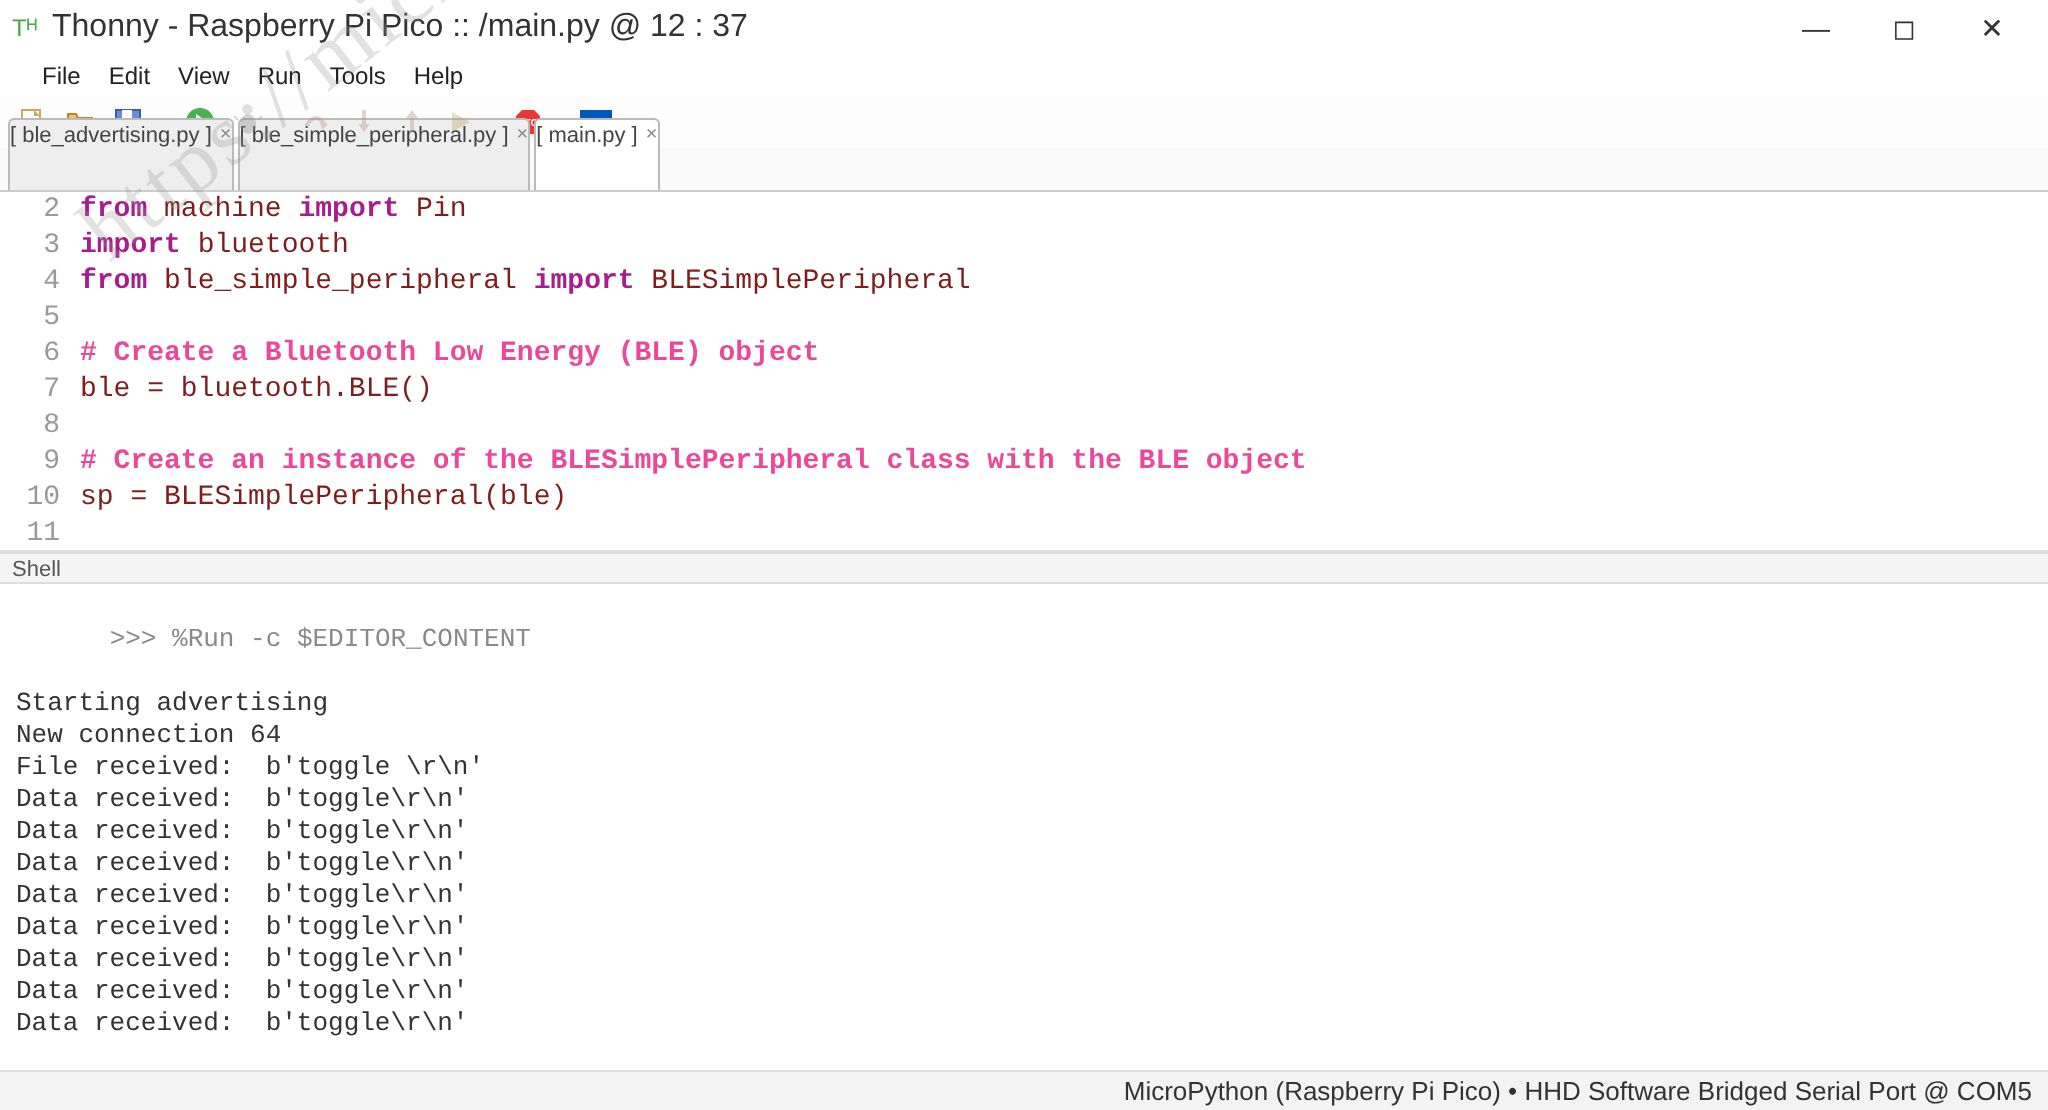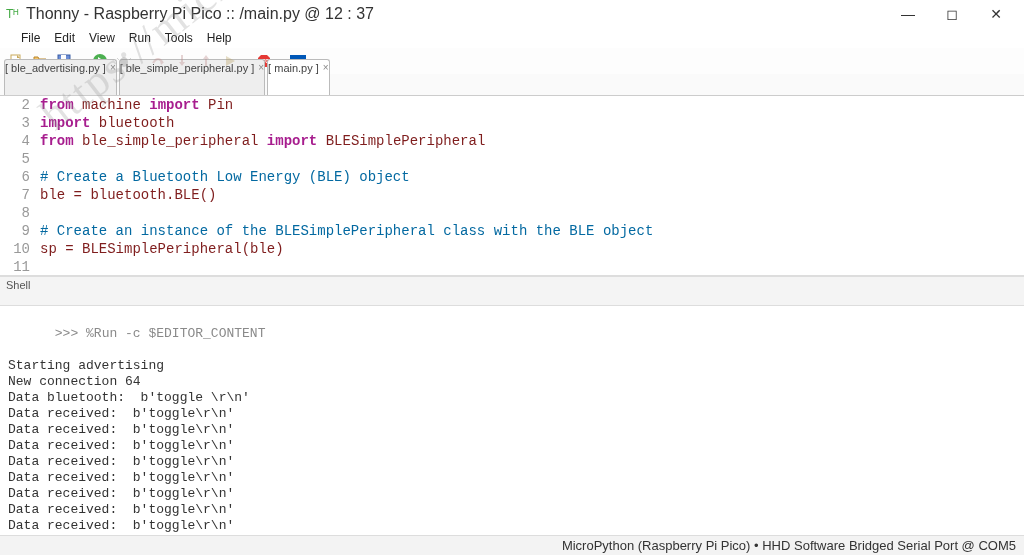--- a/index.html
+++ b/index.html
@@ -18,23 +18,23 @@
   .tabstrip { height: 22px; display: flex; align-items: flex-end; padding: 0 4px; gap: 2px; background: #fafafa; border-bottom: 1px solid #ccc; }
   .tab { height: 36px; padding: 2px 0; font-size: 11px; border: 1px solid #bbb; border-bottom: none; border-radius: 3px 3px 0 0; background: #eee; color: #444; display: flex; align-items: flex-start; gap: 4px; }
   .tab.active { background: #fff; font-weight: 400; }
   .tab .close { font-size: 10px; color: #888; }
   .editor { height: 180px; overflow: hidden; background: #fff; position: relative; border-bottom: 1px solid #ddd; }
   .code { font-family: Consolas, "Courier New", monospace; font-size: 14px; line-height: 18px; }
   .codeline { display: flex; }
   .gutter { width: 40px; text-align: right; padding-right: 10px; color: #999; background: #fff; user-select: none; }
   .codetext { white-space: pre; }
   .kw { color: #a71d8e; font-weight: bold; }
-  .cmt { color: #0369a1; }
+  .cmt { color: #ec4899; font-weight: bold; }
   .ident { color: #7f1d1d; }
-  .shell-label { height: 30px; padding: 2px 6px; font-size: 11px; color: #555; background: #f4f4f4; border-top: 1px solid #ddd; border-bottom: 1px solid #ddd; }
+  .shell-label { height: 16px; padding: 2px 6px; font-size: 11px; color: #555; background: #f4f4f4; border-top: 1px solid #ddd; border-bottom: 1px solid #ddd; }
   .shell { flex: 1; overflow: hidden; padding: 4px 8px; font-family: Consolas, "Courier New", monospace; font-size: 13px; line-height: 16px; color: #333; }
   .prompt { color: #8a8a8a; }
   .runcmd { color: #8a8a8a; }
   .shell-line { white-space: pre; }
   .statusbar { position: absolute; bottom: 0; left: 0; right: 0; height: 20px; background: #f3f3f3; border-top: 1px solid #ddd; display: flex; align-items: center; justify-content: flex-end; padding: 0 8px; font-size: 13px; color: #333; }
   .wm { position: absolute; left: 80px; top: 0; font-size: 44px; color: rgba(150,150,150,0.28); transform: rotate(-38deg); transform-origin: left top; pointer-events: none; font-family: Georgia, serial; letter-spacing: 2px; white-space: nowrap; z-index: 50; }
   .wm.top { top: 100px; left: 30px; }
   .container { position: relative; width: 1024px; height: 555px; display: flex; flex-direction: column; }
   .editorwrap { position: relative; }
   .flag { width:16px; height:12px; display:inline-block; background: linear-gradient(to bottom, #0057b7 0 50%, #ffd700 50% 100%); }
@@ -201,21 +201,21 @@
   <div class="shell-label">Shell</div>
 
   <div class="shell" id="shell">
     <div class="shell-line">
       <span class="prompt">&gt;&gt;&gt; </span><span class="runcmd">%Run -c $EDITOR_CONTENT</span>
     </div>
     <div id="shell-lines">
         <div class="shell-line"></div>
         <div class="shell-line">Starting advertising</div>
         <div class="shell-line">New connection 64</div>
-        <div class="shell-line">Data bluetooth:  b'toggle \r\n'</div>
+        <div class="shell-line">File received:  b'toggle \r\n'</div>
         <div class="shell-line">Data received:  b'toggle\r\n'</div>
         <div class="shell-line">Data received:  b'toggle\r\n'</div>
         <div class="shell-line">Data received:  b'toggle\r\n'</div>
         <div class="shell-line">Data received:  b'toggle\r\n'</div>
         <div class="shell-line">Data received:  b'toggle\r\n'</div>
         <div class="shell-line">Data received:  b'toggle\r\n'</div>
         <div class="shell-line">Data received:  b'toggle\r\n'</div>
         <div class="shell-line">Data received:  b'toggle\r\n'</div>
       </div>
   </div>

